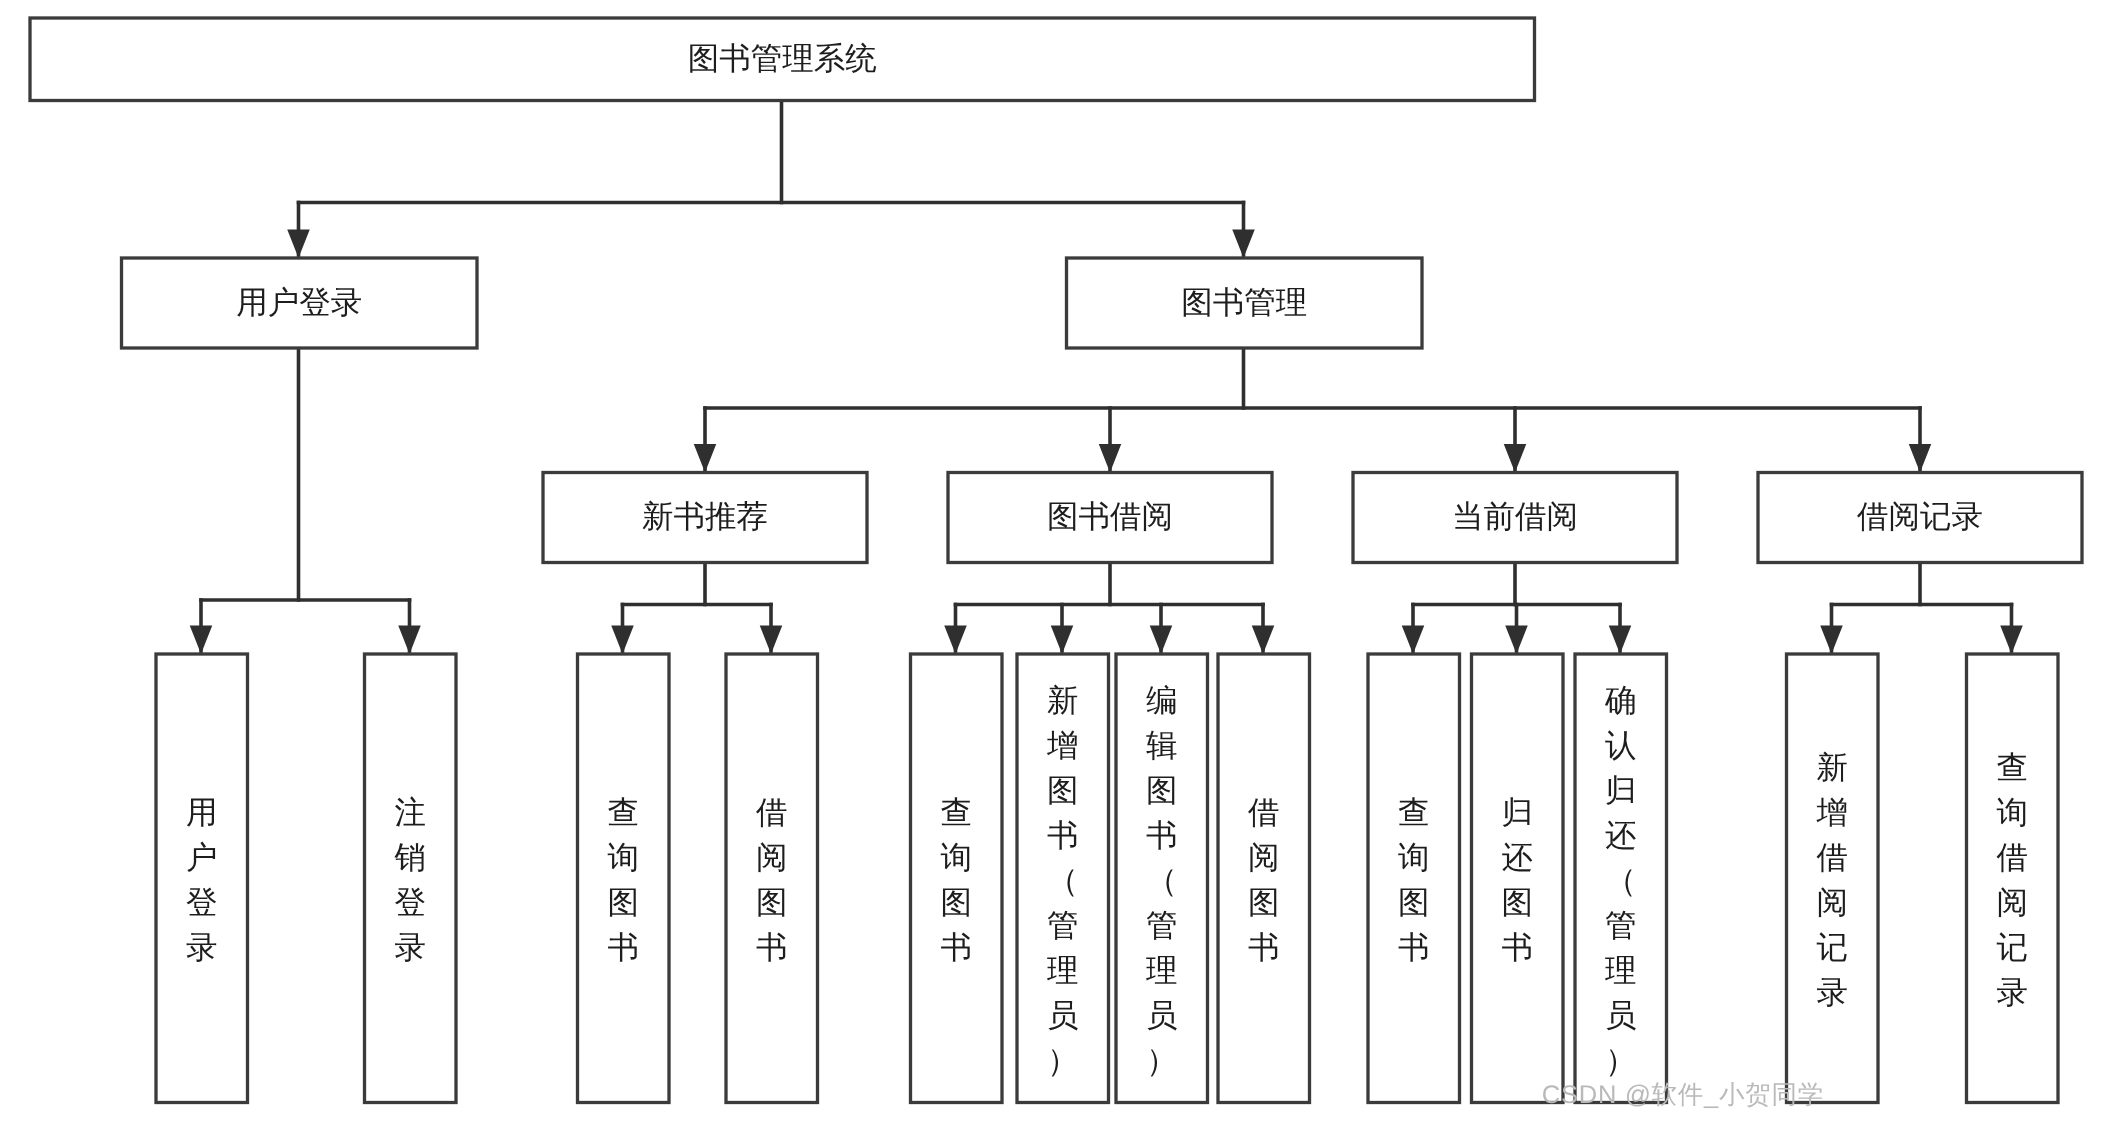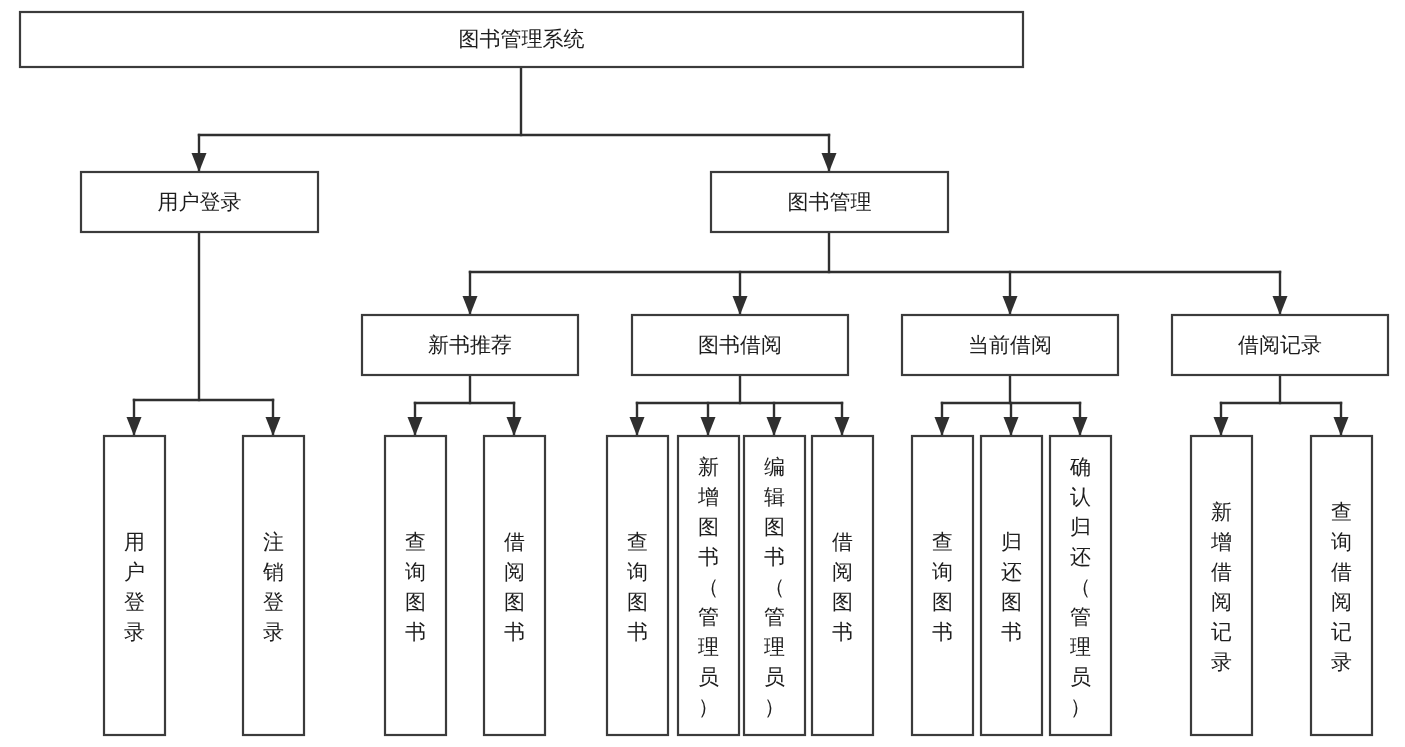--- a/index.html
+++ b/index.html
@@ -218,13 +218,14 @@
         <g>
           <rect x="1191" y="436" width="61" height="299" class="node-box"></rect>
           <text x="1221.5" class="node-label-v"><tspan x="1221.5" y="518.9">新</tspan><tspan x="1221.5" y="548.9">增</tspan><tspan x="1221.5" y="578.9">借</tspan><tspan x="1221.5" y="608.9">阅</tspan><tspan x="1221.5" y="638.9">记</tspan><tspan x="1221.5" y="668.9">录</tspan></text>
         </g>
         <g>
           <rect x="1311" y="436" width="61" height="299" class="node-box"></rect>
           <text x="1341.5" class="node-label-v"><tspan x="1341.5" y="518.9">查</tspan><tspan x="1341.5" y="548.9">询</tspan><tspan x="1341.5" y="578.9">借</tspan><tspan x="1341.5" y="608.9">阅</tspan><tspan x="1341.5" y="638.9">记</tspan><tspan x="1341.5" y="668.9">录</tspan></text>
         </g>
       </g>
   </svg>
+  <div class="watermark-text">CSDN @软件_小贺同学</div>
 </div>
 
 </body></html>

